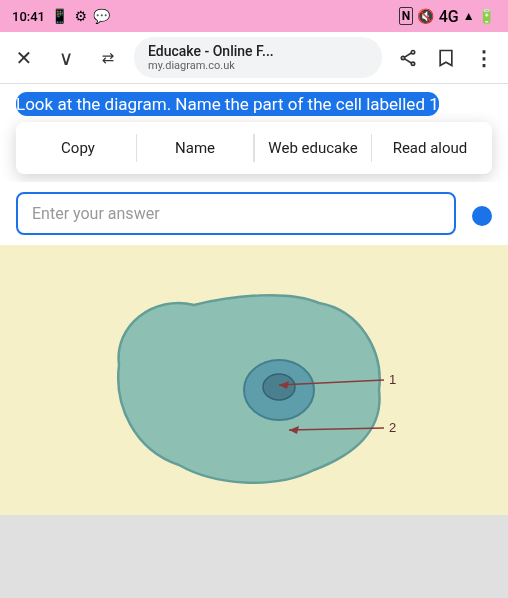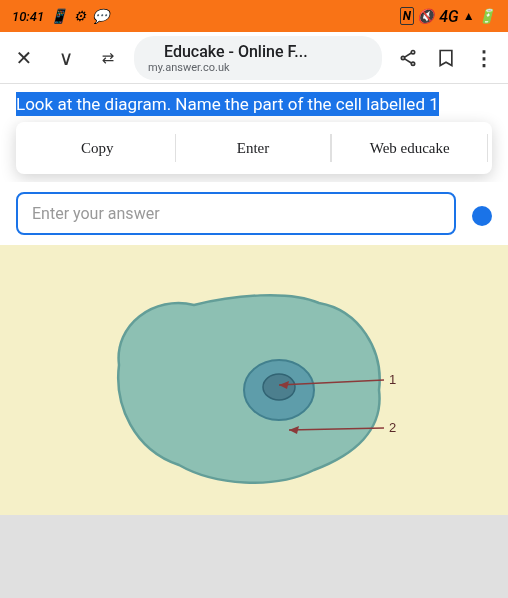--- a/index.html
+++ b/index.html
@@ -11,26 +11,25 @@
       background: #e0e0e0;
       overflow: hidden;
       position: relative;
     }
 
     
     .status-bar {
       display: flex;
       justify-content: space-between;
       align-items: center;
-      background: #f97316;
+      background: #f9a8d4;
       height: 32px;
       padding: 0 12px;
       font-size: 13px;
       font-weight: 500;
-      font-style: italic;
     }
     .status-left { display: flex; align-items: center; gap: 6px; }
     .status-right { display: flex; align-items: center; gap: 4px; font-size: 12px; }
 
     
     .browser-chrome {
       background: #fff;
       display: flex;
       align-items: center;
       height: 52px;
@@ -48,24 +47,23 @@
     .browser-url-bar {
       flex: 1;
       background: #f1f3f4;
       border-radius: 20px;
       padding: 6px 14px;
       display: flex;
       flex-direction: column;
       justify-content: center;
     }
     .browser-url-title {
-      font-size: 16px;
+      font-size: 14px;
       font-weight: 500;
       color: #202124;
-      margin-left: 16px;
     }
     .browser-url-domain {
       font-size: 11px;
       color: #5f6368;
     }
     .browser-actions {
       display: flex;
       align-items: center;
       gap: 6px;
     }
@@ -89,36 +87,35 @@
       padding: 10px 16px 4px 16px;
       font-size: 17px;
       font-weight: 400;
       color: #333;
     }
     .highlighted-text {
       background: #1a73e8;
       color: #fff;
       display: inline;
       padding: 2px 0;
-      border-radius: 0;
+      border-radius: 11px;
     }
 
     
     .context-menu {
       background: #fff;
       border-radius: 8px;
       box-shadow: 0 4px 16px rgba(0,0,0,0.18);
       display: flex;
       align-items: center;
       padding: 0 4px;
       margin: 4px 16px 8px 16px;
       height: 52px;
       gap: 0;
       z-index: 10;
-      font-family: Liberation Serif, serif;
     }
     .context-menu-item {
       flex: 1;
       display: flex;
       align-items: center;
       justify-content: center;
       font-size: 15px;
       font-weight: 400;
       color: #202124;
       cursor: pointer;
@@ -194,21 +191,21 @@
     <span style="font-size:14px;">🔋</span>
   </div>
 </div>
 
 <div class="browser-chrome">
   <div class="browser-nav-btn">✕</div>
   <div class="browser-nav-btn">∨</div>
   <div class="browser-nav-btn" style="font-size:15px;">⇄</div>
   <div class="browser-url-bar">
     <span class="browser-url-title">Educake - Online F...</span>
-    <span class="browser-url-domain">my.answer.co.uk</span>
+    <span class="browser-url-domain">my.diagram.co.uk</span>
   </div>
   <div class="browser-actions">
     <div class="browser-action-btn">
       <svg width="20" height="20" viewBox="0 0 24 24" fill="none" stroke="#333" stroke-width="2">
         <circle cx="18" cy="5" r="2"></circle>
           <circle cx="6" cy="12" r="2"></circle>
           <circle cx="18" cy="19" r="2"></circle>
         <line x1="8" y1="11" x2="16" y2="6"></line>
           <line x1="8" y1="13" x2="16" y2="18"></line>
       </svg>
@@ -223,25 +220,26 @@
 </div>
 
 <div class="page-content">
   <div class="page-header-text">
     <span class="highlighted-text">Look at the diagram. Name the part of the cell labelled 1</span>
   </div>
 
   <div class="context-menu">
     <div class="context-menu-item">Copy</div>
     <div class="context-menu-divider"></div>
-    <div class="context-menu-item">Enter</div>
+    <div class="context-menu-item">Name</div>
     <div class="context-menu-divider"></div>
     <div class="context-menu-divider"></div>
     <div class="context-menu-item">Web educake</div>
     <div class="context-menu-divider"></div>
+    <div class="context-menu-item">Read aloud</div>
   </div>
 
   <div class="answer-area">
     <div class="answer-input-box">
       <span style="color:#999;">Enter your answer</span>
     </div>
     <div class="cursor-handle"></div>
   </div>
 </div>
 

